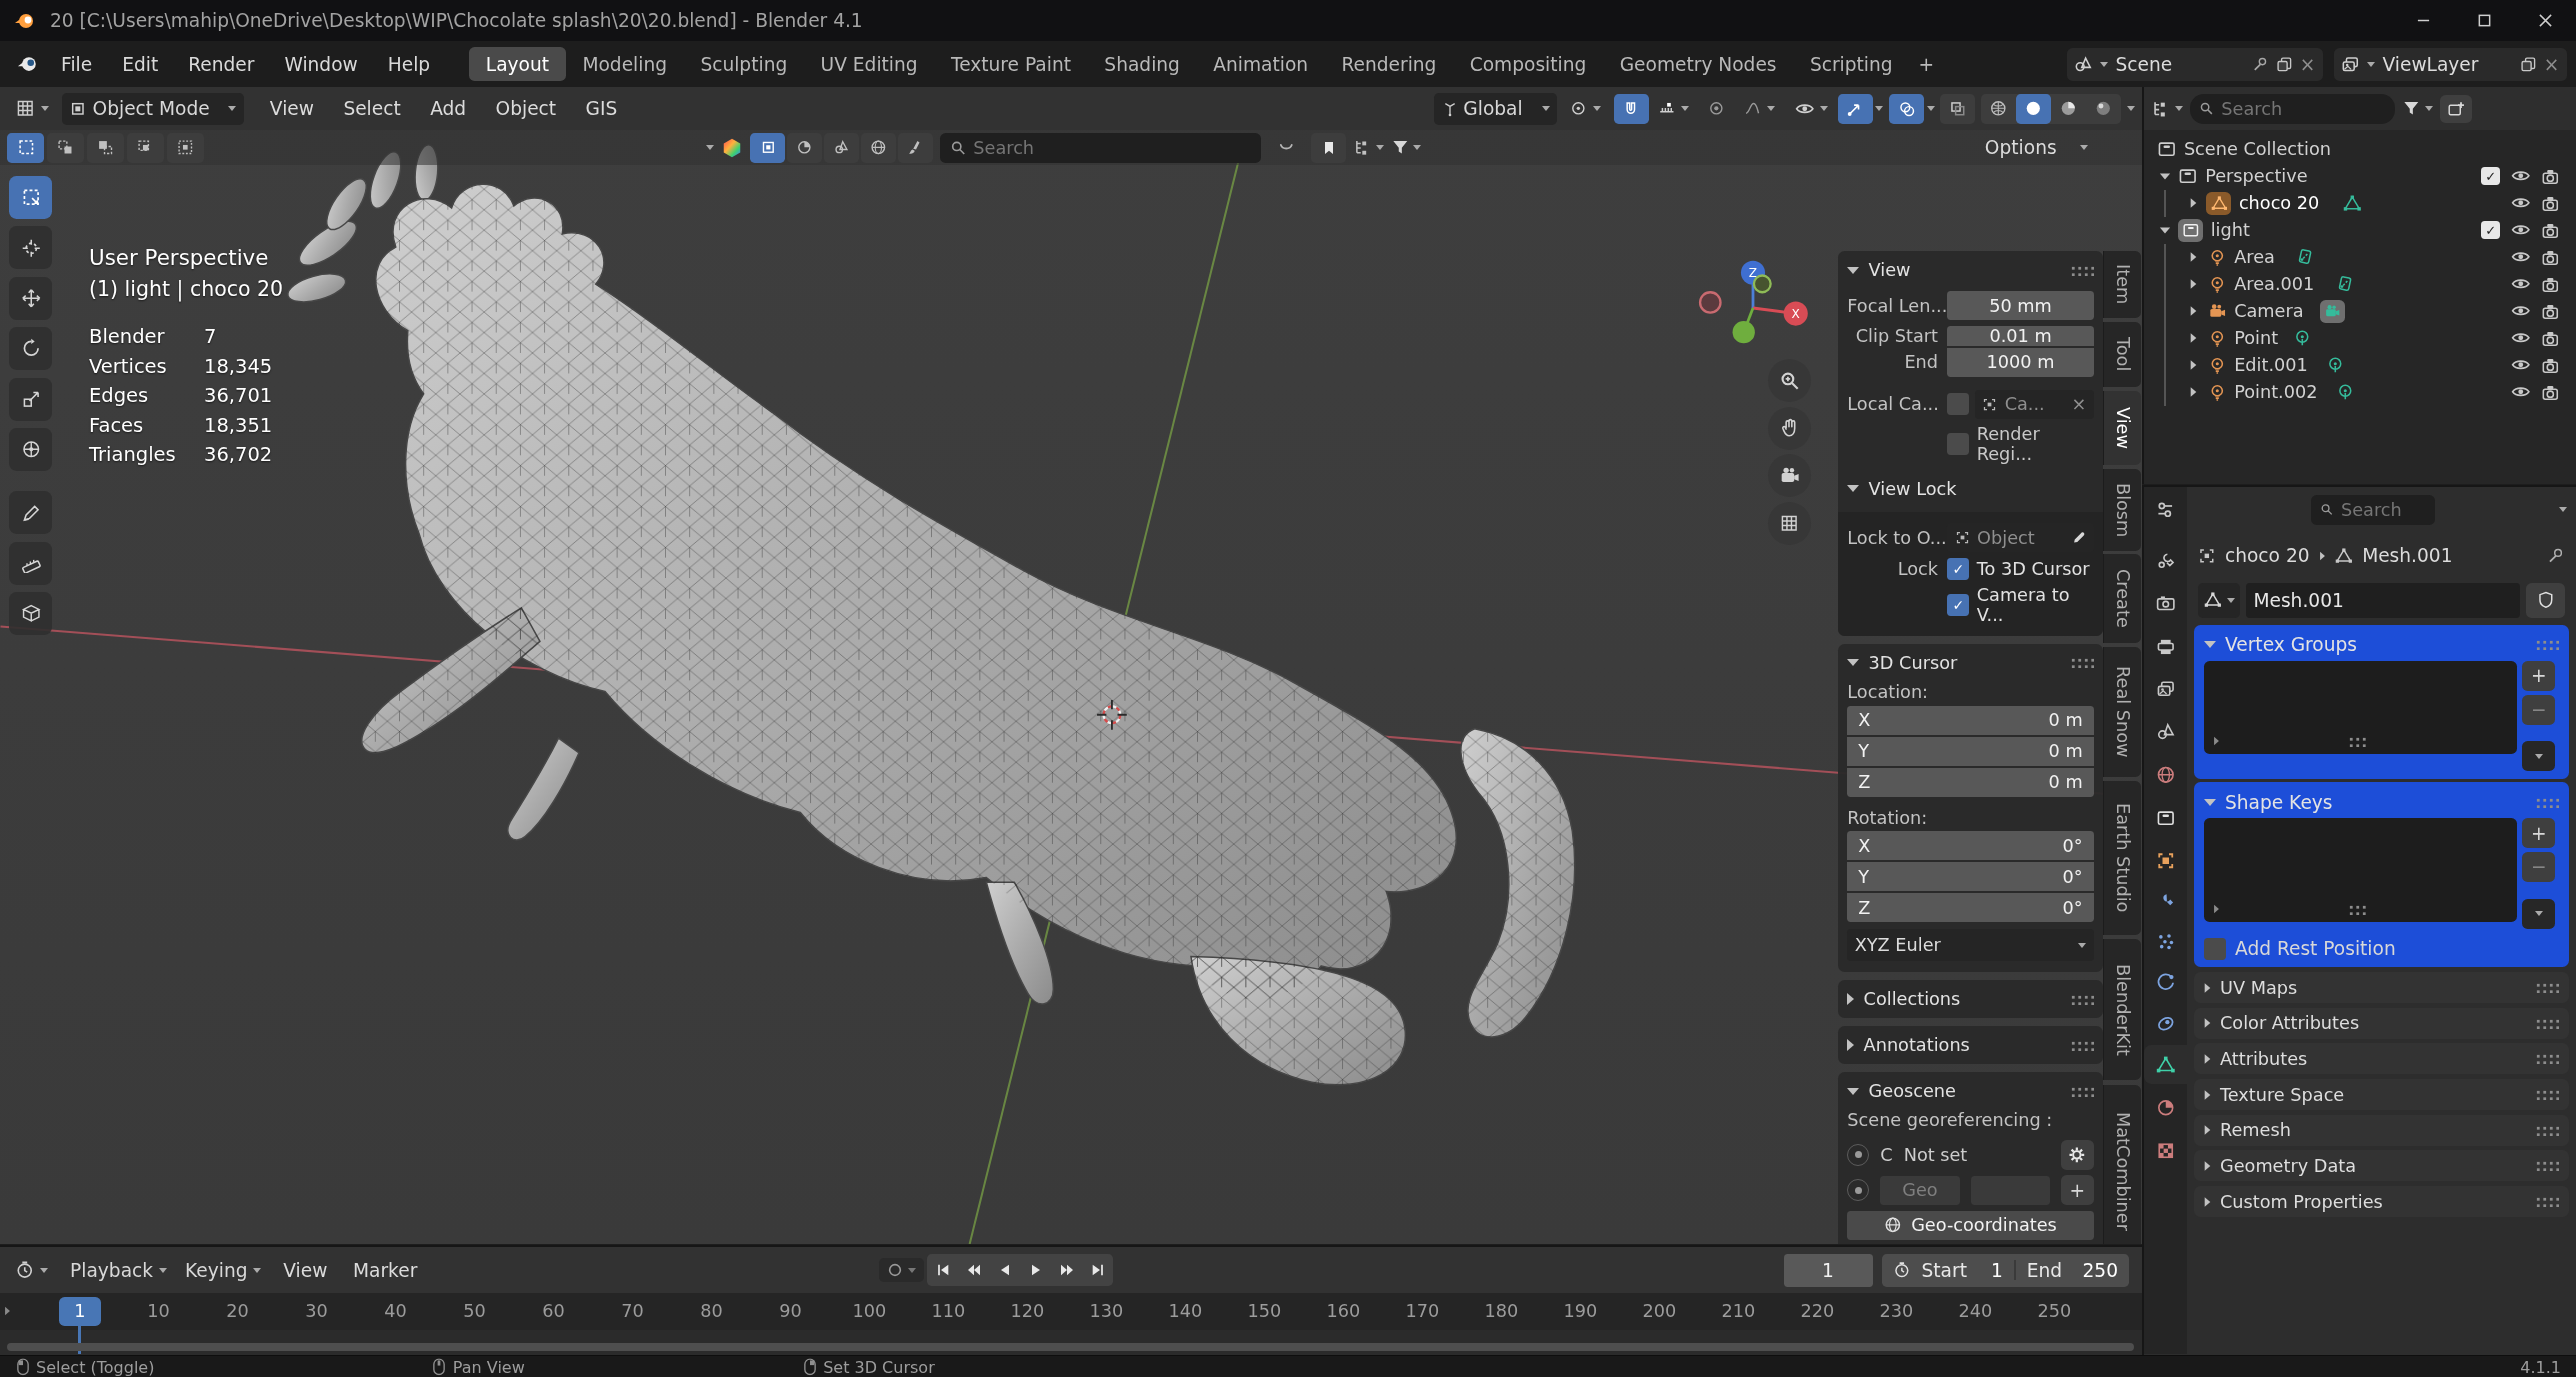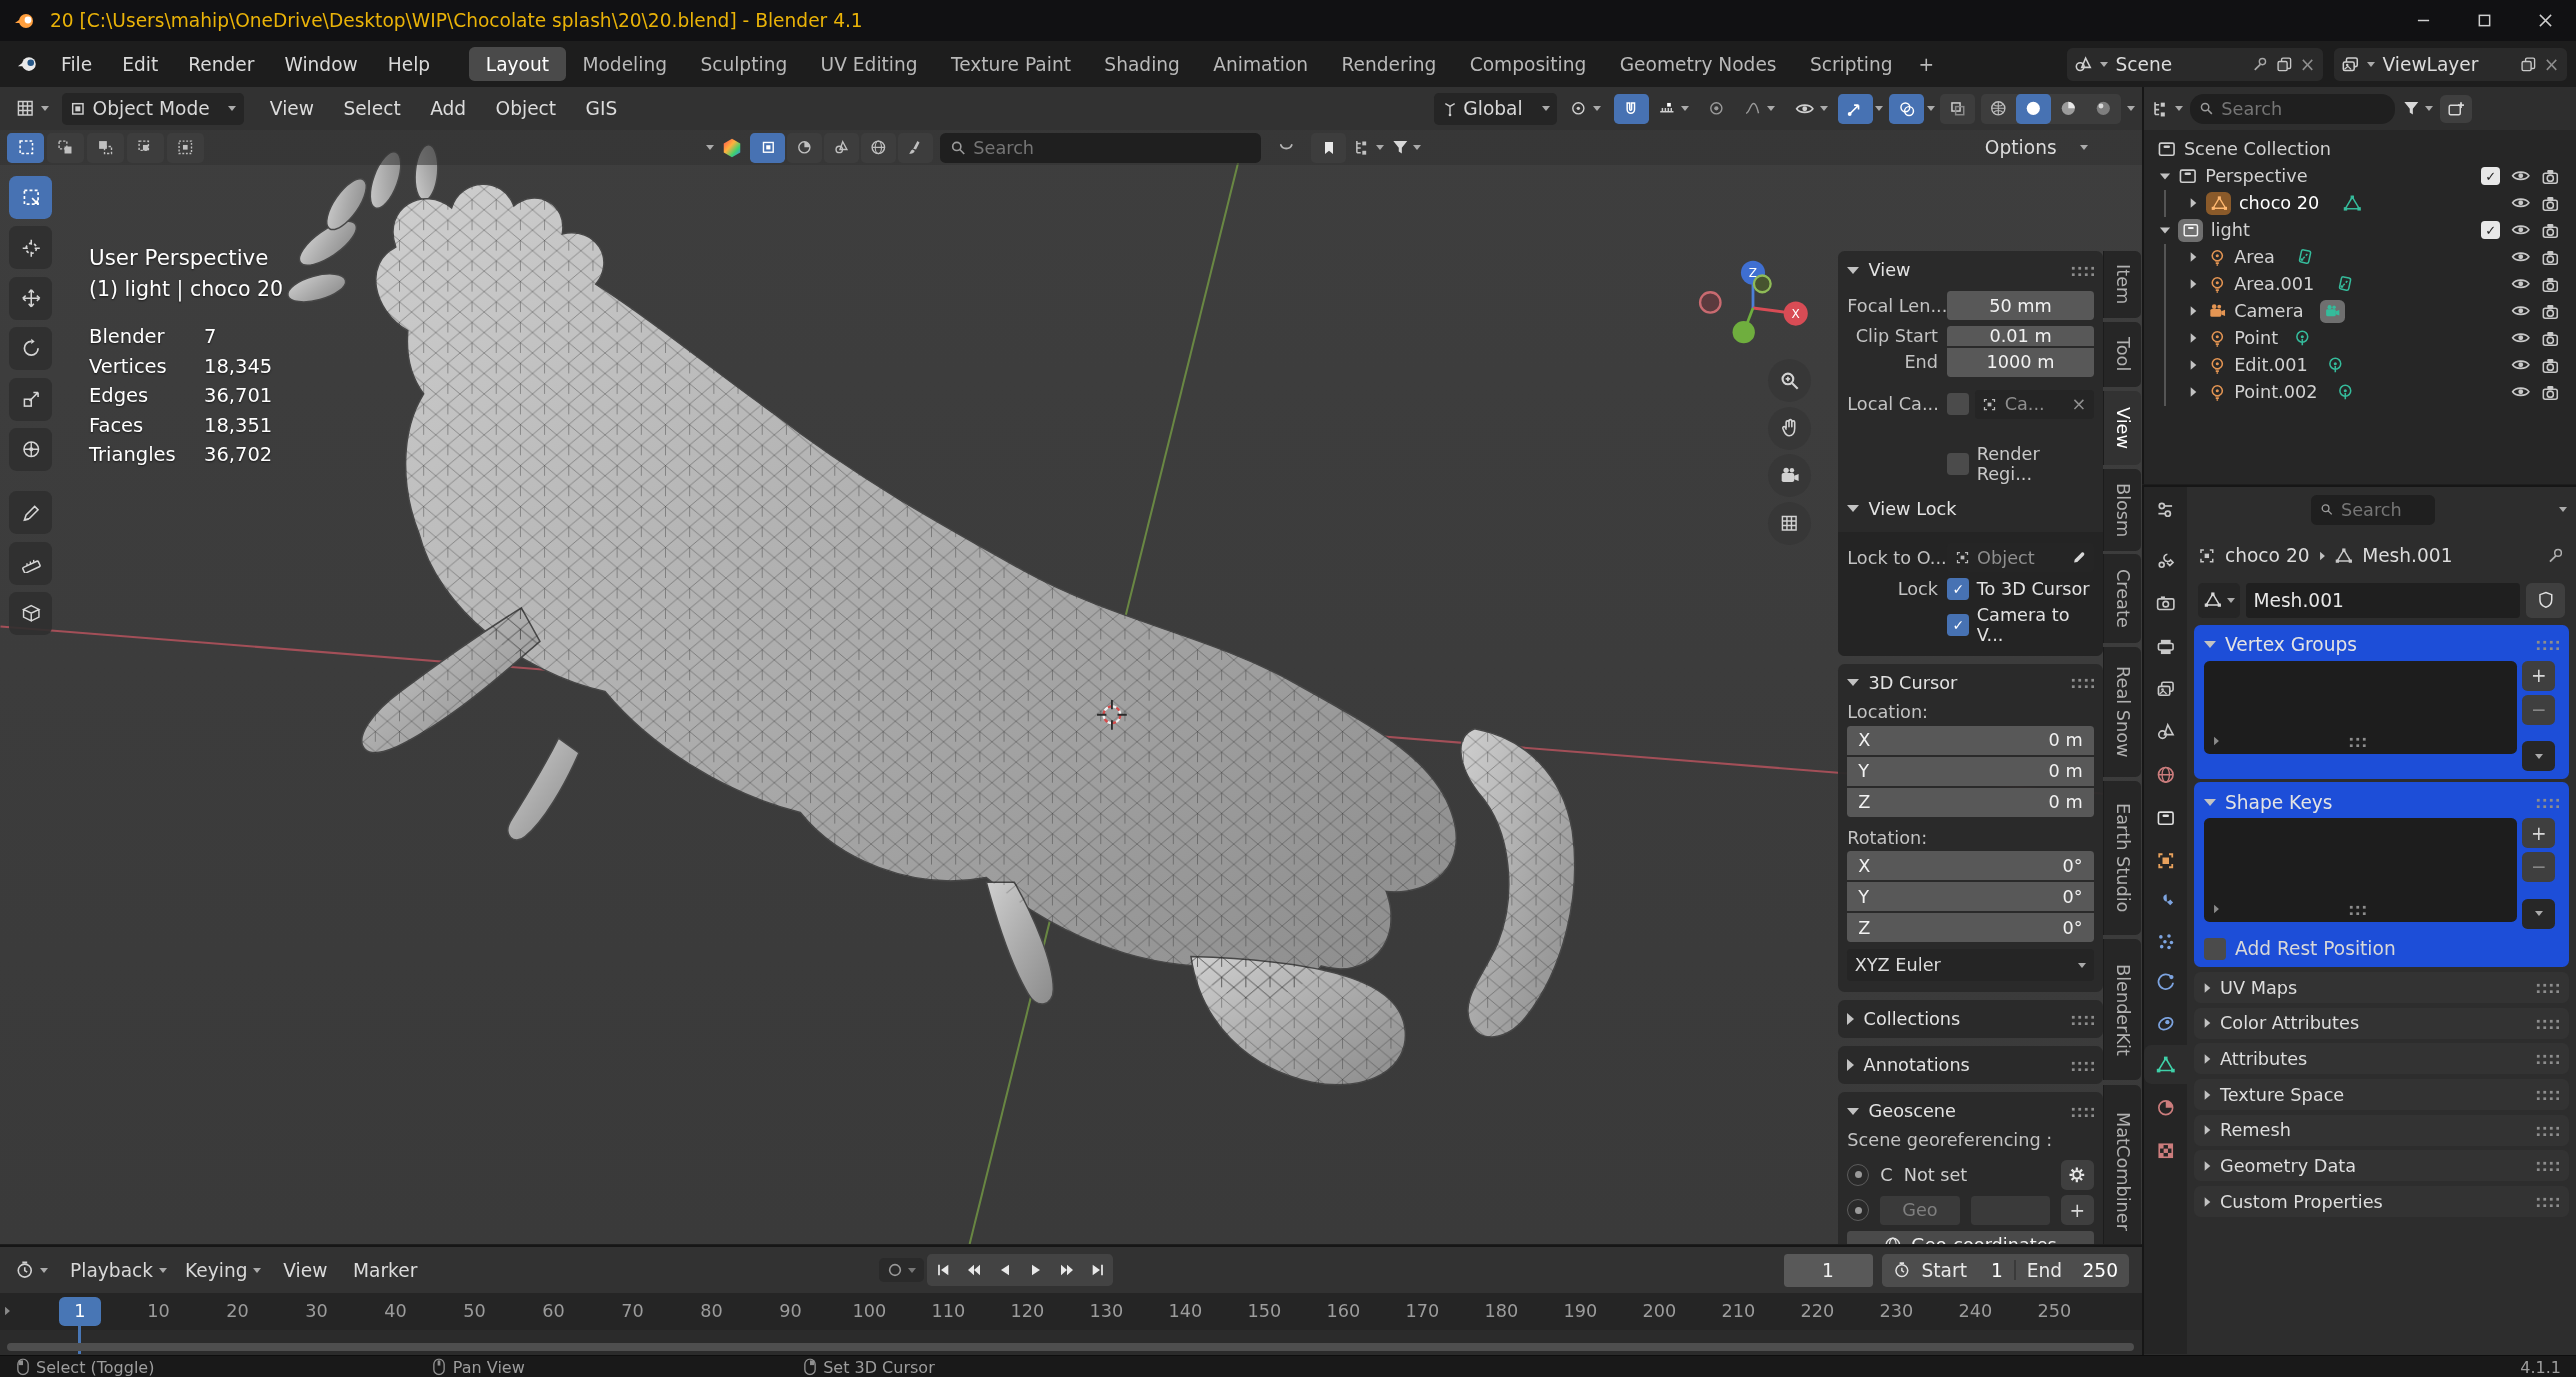--- a/index.html
+++ b/index.html
@@ -6,21 +6,21 @@
   html,body{background:#101010;width:2576px;height:1378px;overflow:hidden}
   #app{position:relative;width:2576px;height:1378px;background:#1d1d1d;font-size:18.6px;color:#d6d6d6}
   .abs{position:absolute}
   .row{display:flex;align-items:center}
   .dd{width:0;height:0;border-left:4.7px solid transparent;border-right:4.7px solid transparent;border-top:5.6px solid #ababab;display:inline-block}
   .tri-d{width:0;height:0;border-left:6.5px solid transparent;border-right:6.5px solid transparent;border-top:7.4px solid #c2c2c2;display:inline-block}
   .tri-r{width:0;height:0;border-top:6.5px solid transparent;border-bottom:6.5px solid transparent;border-left:7.4px solid #c2c2c2;display:inline-block}
   .dots{width:24px;height:11px;background-image:radial-gradient(#8d8d8d 1.6px,transparent 1.8px);background-size:6.5px 6.5px;background-position:0 0}
   svg{display:block}
   
-  #titlebar{left:0;top:0;width:2576px;height:41px;background:#111113;display:flex;align-items:center;padding-left:13px;color:#eab308;font-size:18.6px}
+  #titlebar{left:0;top:0;width:2576px;height:41px;background:#111113;display:flex;align-items:center;padding-left:13px;color:#a3a3a3;font-size:18.6px}
   #titlebar .winbtn{width:61px;height:41px;display:flex;align-items:center;justify-content:center;color:#cfcfcf}
   
   #topbar{left:0;top:41px;width:2576px;height:47px;background:#1d1d1d;display:flex;align-items:center;padding:0 9.3px;border-bottom:1.9px solid #141414}
   .menu-item{padding:5.6px 15px;color:#dadada;border-radius:4.7px}
   .ws-tab{padding:6.5px 16.7px;color:#b9b9b9;border-radius:5.6px;white-space:nowrap}
   .ws-tab.active{background:#4a4a4a;color:#fff}
   .idwidget{height:33px;background:#2a2a2a;border-radius:5.6px;display:flex;align-items:center;padding:0 7.4px;gap:7.4px;color:#dcdcdc}
   
   #viewport{left:0;top:87px;width:2142px;height:1157px;background:linear-gradient(180deg,#3e3e3e,#3a3a3a);overflow:hidden}
   #vp-header{position:absolute;left:0;top:0;width:2142px;height:43px;background:#323232;display:flex;align-items:center;padding:0 7.4px;z-index:6}
@@ -745,21 +745,21 @@
             <div class="cb off"></div>
             <div class="darkfield" style="margin-left:5.6px">
               <svg width="15" height="15" viewBox="0 0 24 24">
                 <path d="M4 8 V4 H8 M16 4 H20 V8 M20 16 V20 H16 M8 20 H4 V16" stroke="#b8b8b8" stroke-width="2" fill="none"></path>
                 <rect x="9" y="9" width="6" height="6" fill="#b8b8b8"></rect>
               </svg>
               <span style="flex:1">Ca...</span>
               <span>×</span>
             </div>
           </div>
-        <div class="nrow" style="margin-top:25px">
+        <div class="nrow" style="margin-top:5px">
             <span class="nlabel"></span>
             <div class="cb off"></div>
             <span style="margin-left:7.4px;color:#c9c9c9">Render Regi...</span>
           </div>
         <div class="phead" style="margin-top:13px">
             <span class="tri-d"></span>
             <span>View Lock</span>
           </div>
         <div class="subpanel">
           <div class="nrow">

